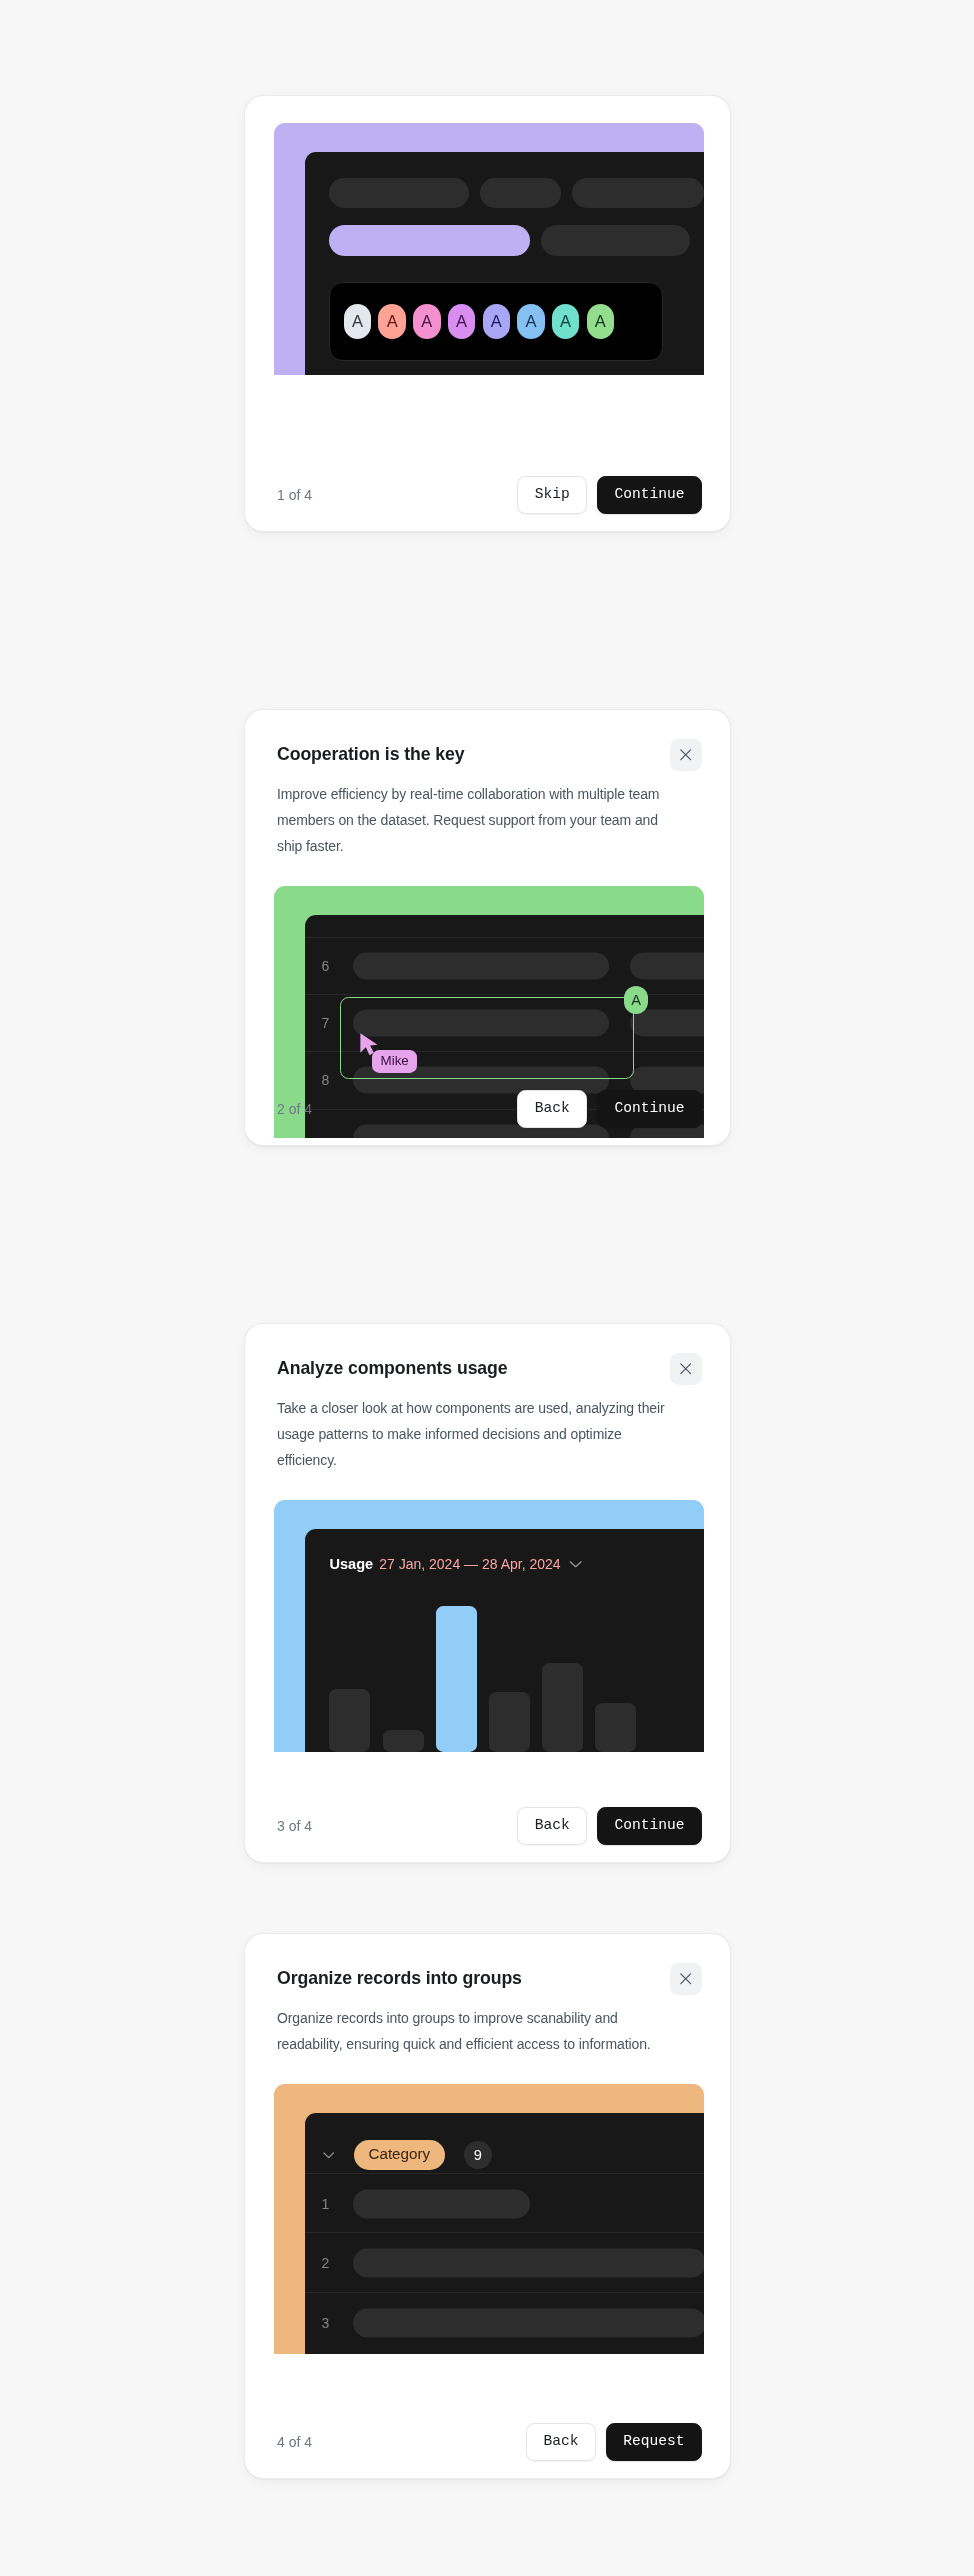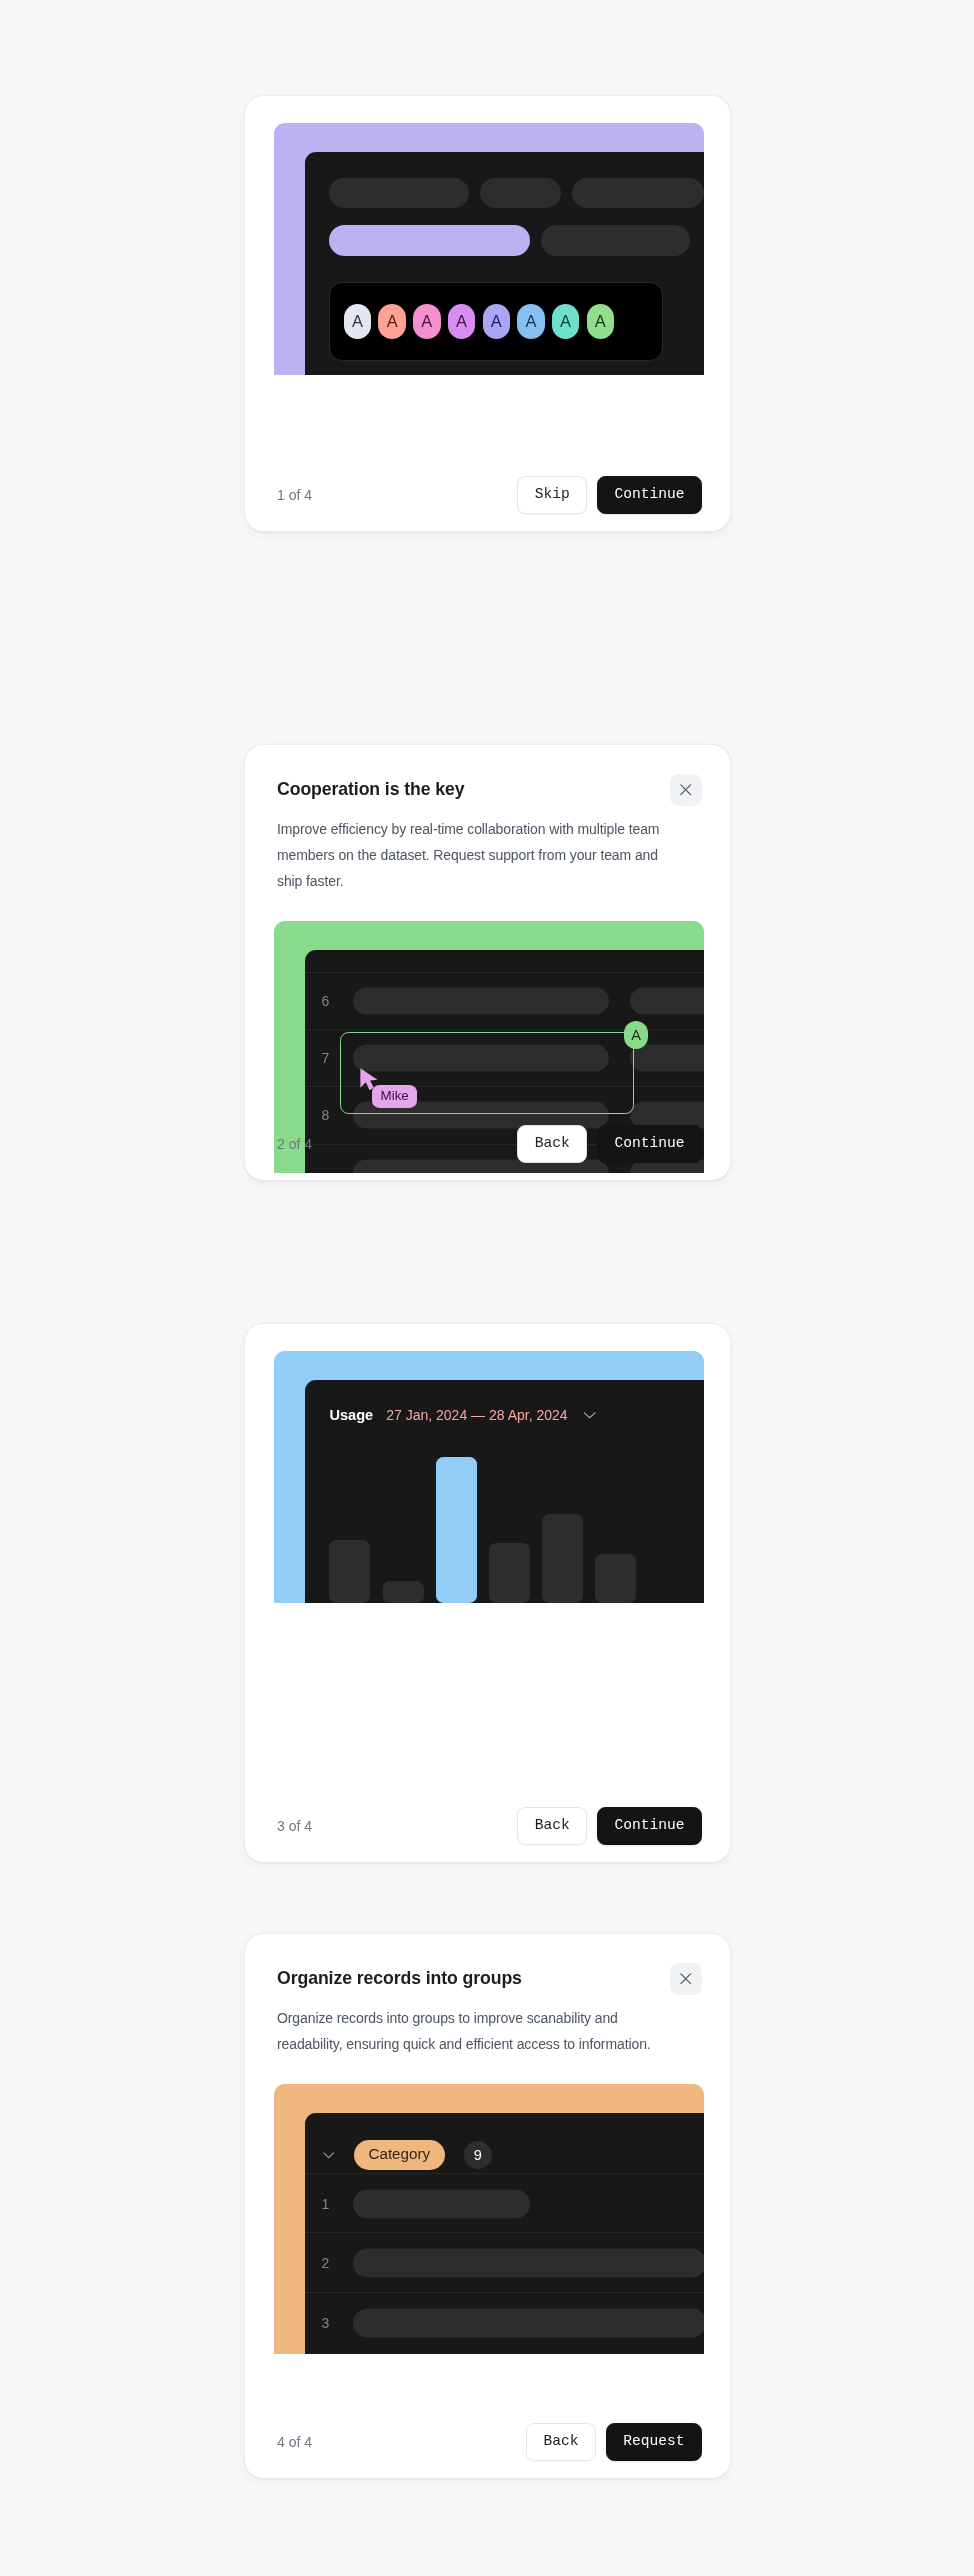--- a/index.html
+++ b/index.html
@@ -24,21 +24,21 @@
     position: absolute;
     left: 244px;
     width: 487px;
     background: #ffffff;
     border-radius: 19.5px;
     border: 0.6px solid #ececec;
     box-shadow: 0 0.6px 1.2px rgba(16,24,40,.05), 0 3.7px 11px rgba(16,24,40,.04);
     overflow: hidden;
   }
   .card-1 { top: 95px;  height: 437px; }
-  .card-2 { top: 744px; height: 437px; }
+  .card-2 { top: 709px; height: 437px; }
   .card-3 { top: 1323px; height: 540px; }
   .card-4 { top: 1933px; height: 546px; }
 
   .card-head {
     position: relative;
     padding: 34px 32px 0 32px;
   }
   .card-title {
     font-size: 17.7px;
     line-height: 21px;
@@ -186,21 +186,21 @@
     padding: 3px 8.5px 4.3px 8.5px;
     font-size: 13.4px;
     line-height: 16px;
     font-weight: 400;
   }
 
   
   .usage-head {
     position: absolute;
     top: 27px; left: 24.4px;
-    display: flex; align-items: center; gap: 13px;
+    display: flex; align-items: center; gap: 6px;
   }
   .usage-label { color: #ffffff; font-size: 14.6px; font-weight: 700; }
   .usage-range { color: #fca5a5; font-size: 14px; font-weight: 400; }
   .usage-chev { margin-left: 2.4px; display: flex; align-items: center; }
 
   .chart {
     position: absolute;
     left: 24.4px; right: 0; bottom: 0;
     height: 158px;
     display: flex;
@@ -382,20 +382,31 @@
     <div class="card-foot">
       <div class="step-text">2 of 4</div>
       <div class="foot-actions">
         <button class="btn btn-secondary">Back</button>
         <button class="btn btn-primary">Continue</button>
       </div>
     </div>
   </div>
 
   <div class="card card-3">
+    <div class="card-head">
+      <div class="card-title">Analyze components usage</div>
+      <div class="card-desc">Take a closer look at how components are used, analyzing their usage patterns to make informed decisions and optimize efficiency.</div>
+      <button class="close-btn">
+        <span>
+          <svg width="13.4" height="13.4" viewBox="0 0 22 22">
+              <path d="M3 3 L19 19 M19 3 L3 19" stroke="#4b5562" stroke-width="2" stroke-linecap="round"></path>
+            </svg>
+        </span>
+      </button>
+    </div>
 
     <div class="illo illo-3">
       <div class="panel">
         <div class="usage-head">
           <span class="usage-label">Usage</span>
           <span class="usage-range">27 Jan, 2024 — 28 Apr, 2024</span>
           <span class="usage-chev">
             <svg width="13.4" height="8.5" viewBox="0 0 22 14">
                 <path d="M2 3 L11 11 L20 3" stroke="#9b9b9b" stroke-width="2" fill="none" stroke-linecap="round" stroke-linejoin="round"></path>
               </svg>

